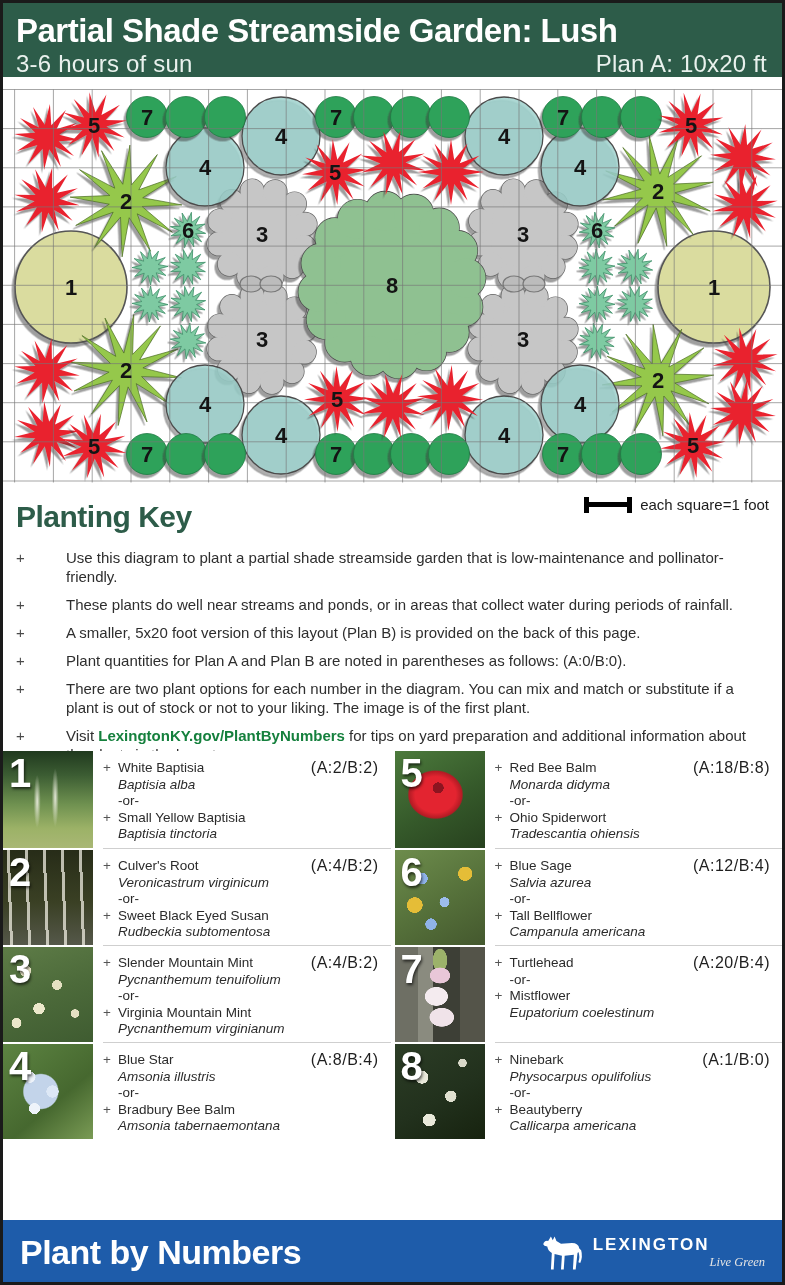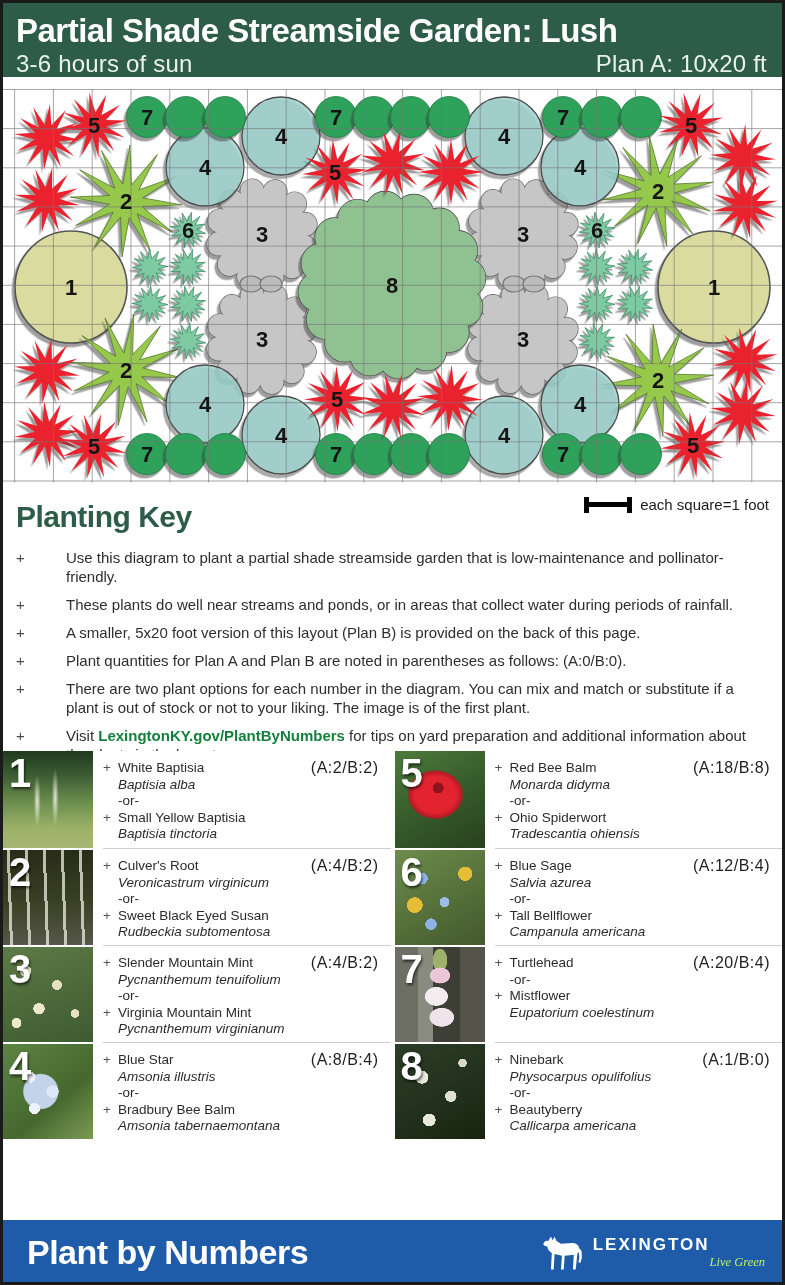--- a/index.html
+++ b/index.html
@@ -88,25 +88,25 @@
   .p8{background:
       radial-gradient(circle 9px at 30% 35%,#e9e9da 70%,#e9e9da00 72%),
       radial-gradient(circle 8px at 62% 55%,#e0e0d0 70%,#e0e0d000 72%),
       radial-gradient(circle 9px at 38% 80%,#e9e9da 70%,#e9e9da00 72%),
       radial-gradient(circle 6px at 75% 20%,#d8d8c8 70%,#d8d8c800 72%),
       linear-gradient(150deg,#2c3d26 0%,#22311d 55%,#17230f 100%);}
 
   
   .ftr{position:absolute;left:0;top:1217px;width:785px;height:65px;background:#1e5caa;color:#fff;
        display:flex;align-items:center;justify-content:space-between;box-sizing:border-box;padding:0 20px 0 16px;}
-  .ftr h3{margin:11px;font-size:34px;letter-spacing:-.5px;}
+  .ftr h3{margin:4px;font-size:34px;letter-spacing:-.5px;}
   .brand{display:flex;align-items:center;gap:10px;}
   .brand .word{display:flex;flex-direction:row;line-height:1;}
   .brand .lex{font-size:17px;font-weight:bold;letter-spacing:2px;}
-  .brand .tag{font-family:"Liberation Serif",serif;font-style:italic;font-size:12.5px;margin-top:20px;color:#bef264;}
+  .brand .tag{font-family:"Liberation Serif",serif;font-style:italic;font-size:12.5px;margin-top:20px;color:#e5e5e5;}
 </style>
 </head>
 <body>
 
 <div id="page">
 
   <div class="hdr">
     <h1>Partial Shade Streamside Garden: Lush</h1>
     <div class="sub">
       <span>3-6 hours of sun</span>

